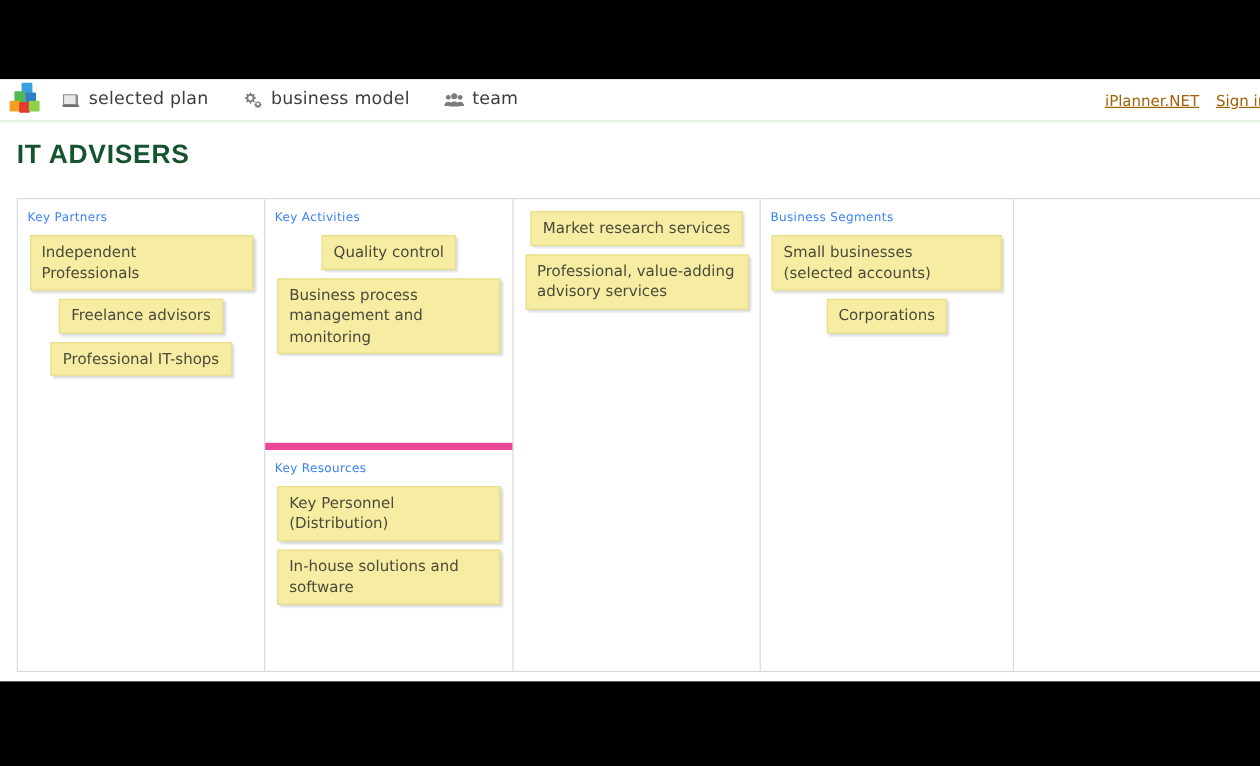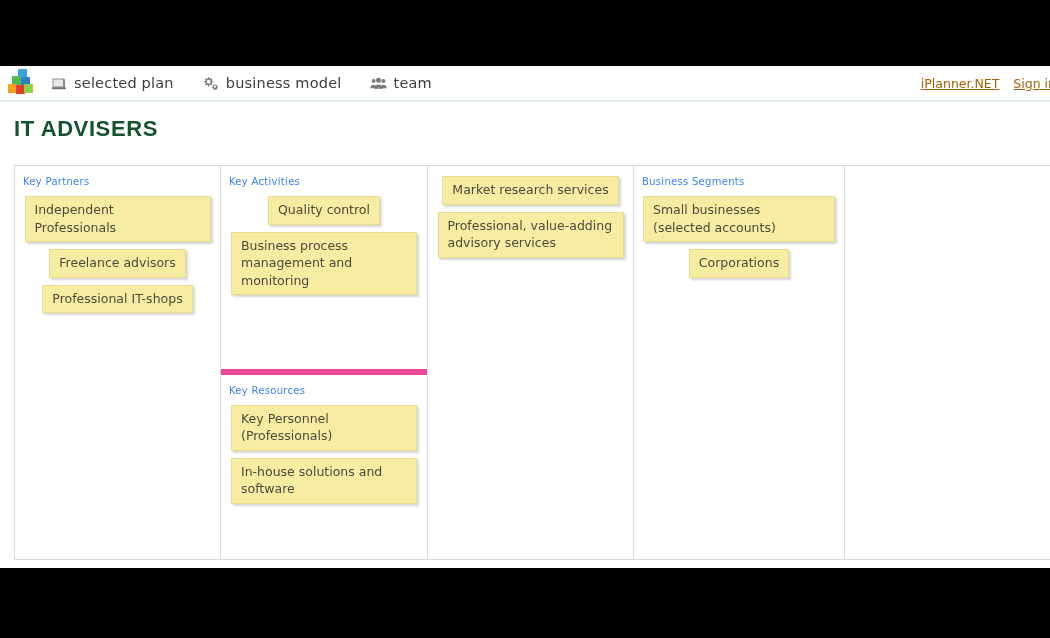--- a/index.html
+++ b/index.html
@@ -248,21 +248,21 @@
             <div class="note">Quality control</div>
             <div class="note wide">Business process
 management and
 monitoring</div>
           </div>
         </div>
         <div class="block lower">
           <div class="block-title">Key Resources</div>
           <div class="notes">
             <div class="note wide">Key Personnel
-(Professionals)</div>
+(Distribution)</div>
             <div class="note wide">In-house solutions and
 software</div>
           </div>
         </div>
       </div>
 
       <div class="col" id="col-3">
         <div class="block upper">
           <div class="notes">
             <div class="note">Market research services</div>

